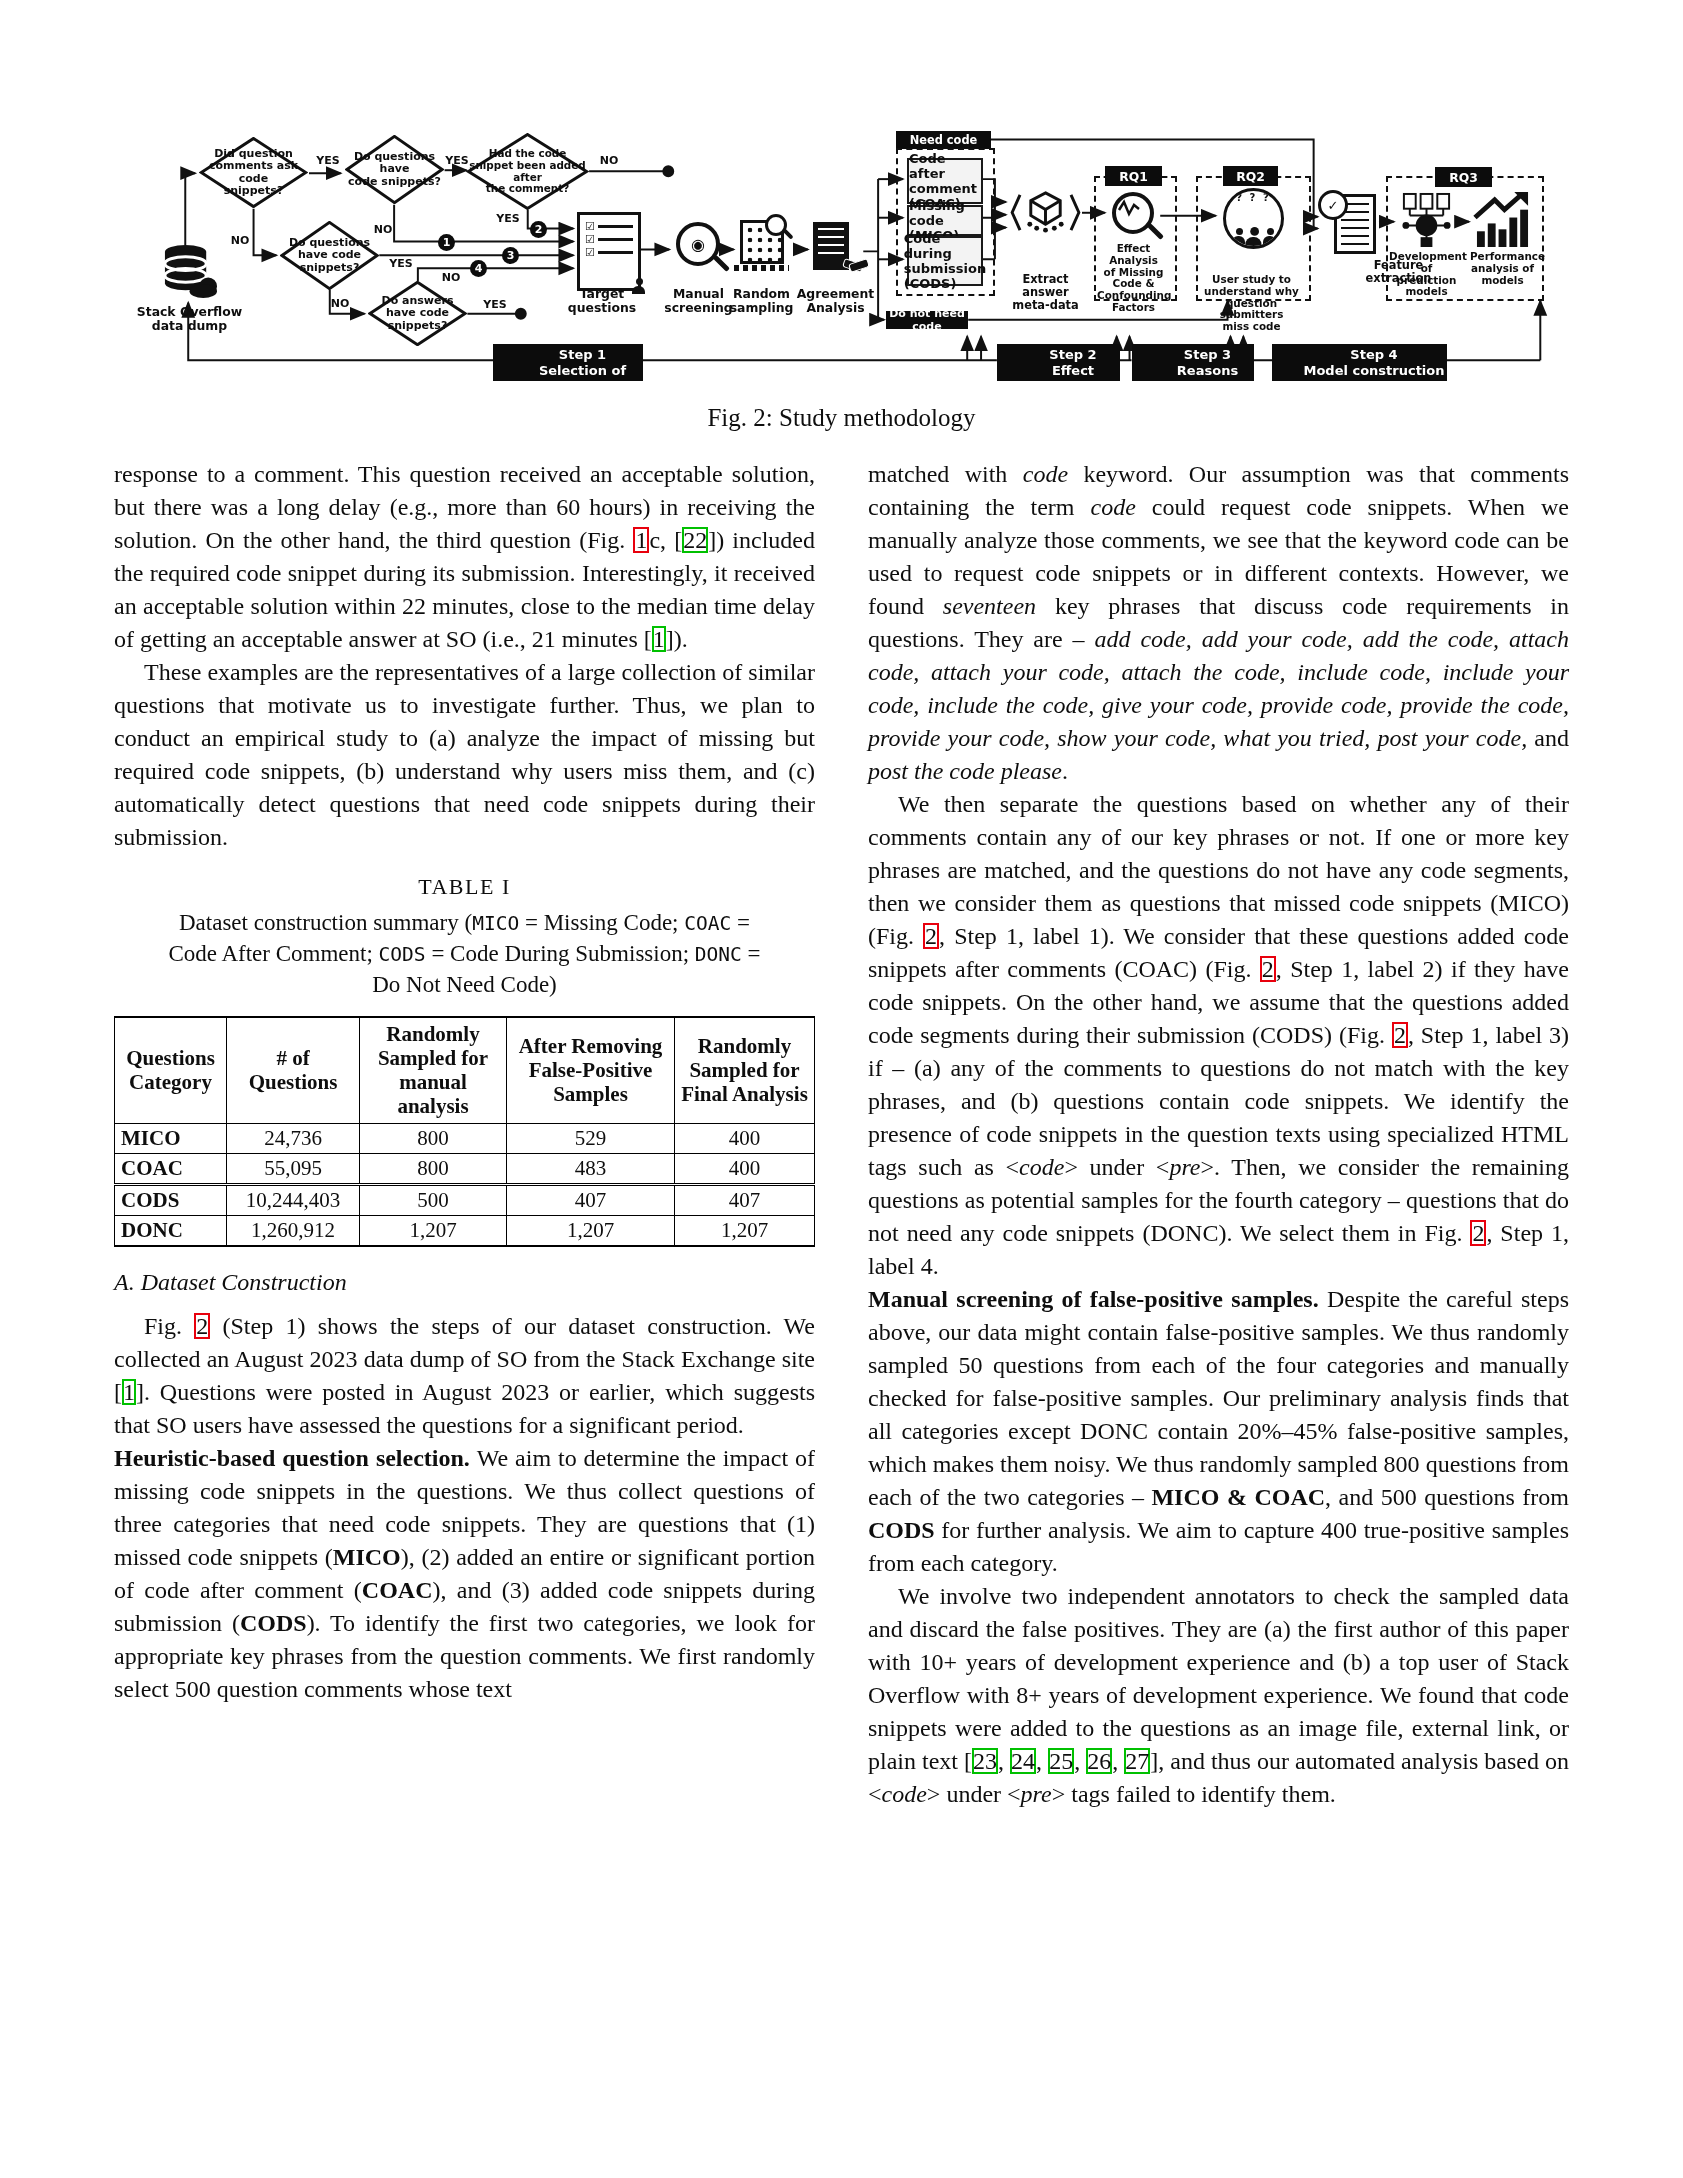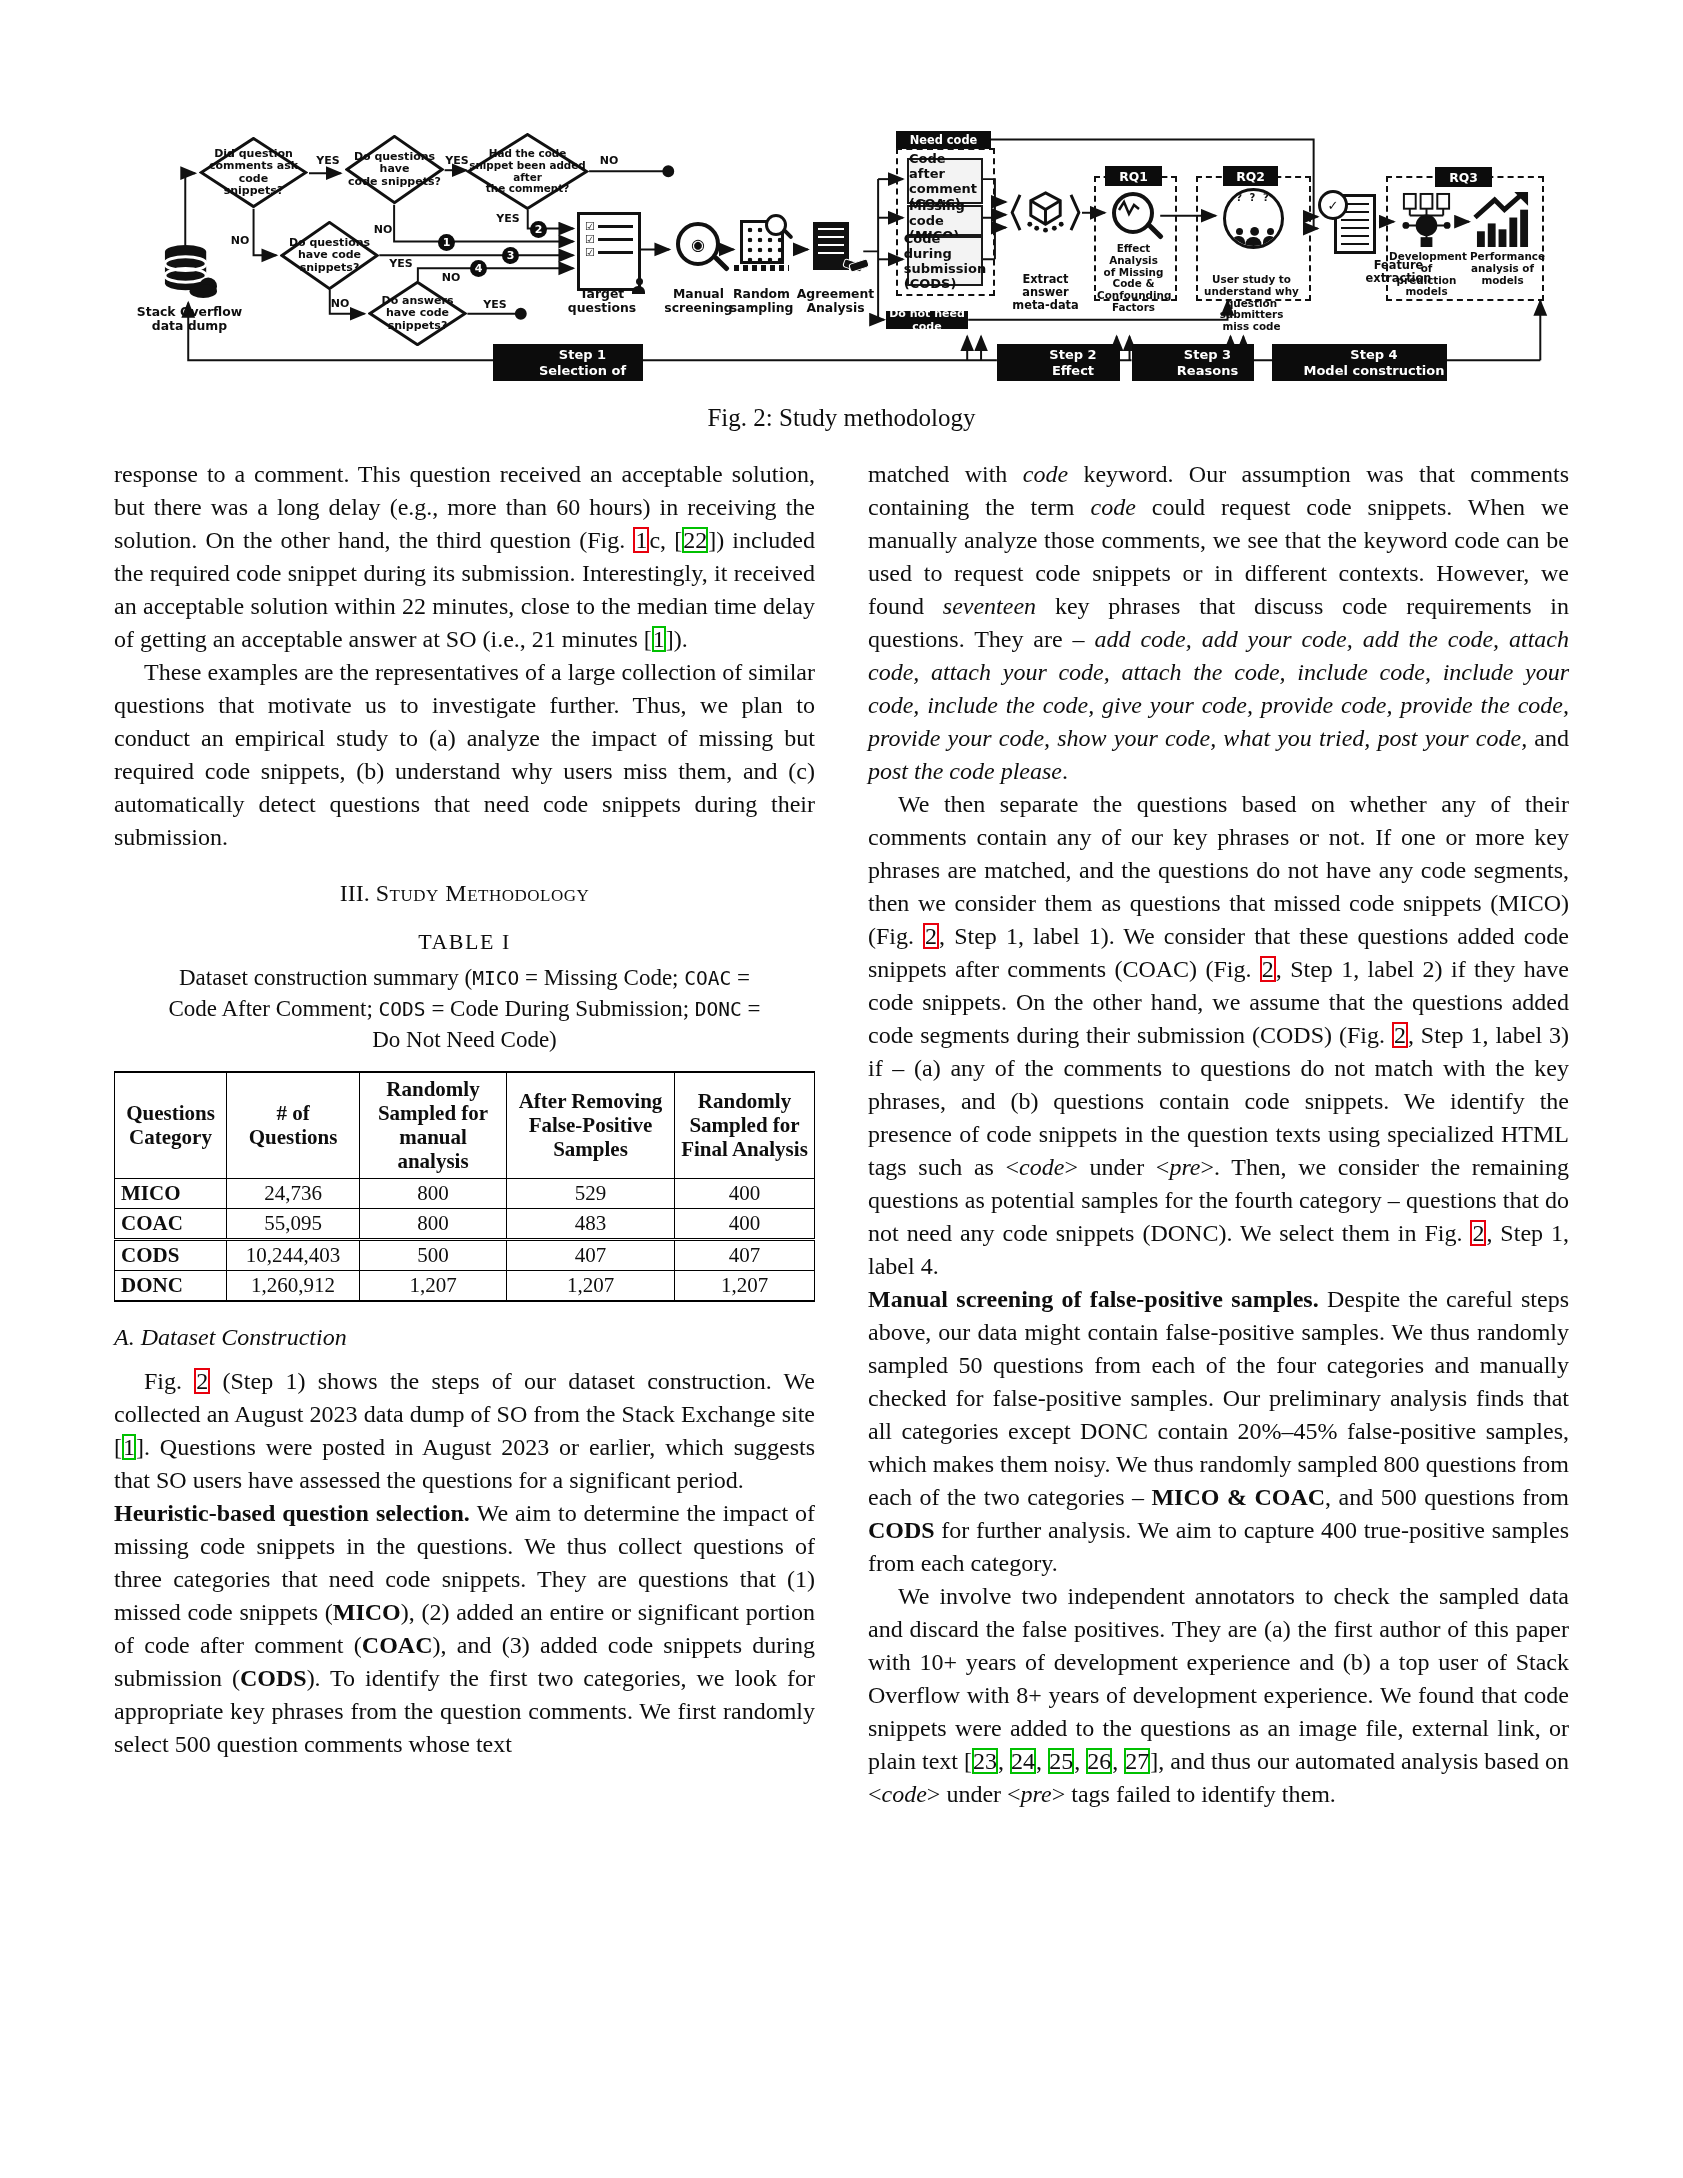--- a/index.html
+++ b/index.html
@@ -395,21 +395,20 @@
 
     <div class="fig-caption">Fig. 2: Study methodology</div>
   </div>
 
   <div class="columns">
 
     <div class="col">
       <p class="noindent"><span>response to a comment. This question received an acceptable solution, but there was a long delay (e.g., more than 60 hours) in receiving the solution. On the other hand, the third question (Fig. </span><span class="seg-rr">1</span><span>c, [</span><span class="seg-rg">22</span><span>]) included the required code snippet during its submission. Interestingly, it received an acceptable solution within 22 minutes, close to the median time delay of getting an acceptable answer at SO (i.e., 21 minutes [</span><span class="seg-rg">1</span><span>]).</span></p>
       <p class="indent"><span>These examples are the representatives of a large collection of similar questions that motivate us to investigate further. Thus, we plan to conduct an empirical study to (a) analyze the impact of missing but required code snippets, (b) understand why users miss them, and (c) automatically detect questions that need code snippets during their submission.</span></p>
 
-      <h2 class="sec"><span>III. </span><span class="seg-sc">Study Methodology</span></h2>
 
 
       <div class="table-block">
         <div class="tcap1">TABLE I</div>
         <div class="tcap2"><span>Dataset construction summary (</span><span class="seg-tt">MICO</span><span> = Missing Code; </span><span class="seg-tt">COAC</span><span> = Code After Comment; </span><span class="seg-tt">CODS</span><span> = Code During Submission; </span><span class="seg-tt">DONC</span><span> = Do Not Need Code)</span></div>
         <table class="data">
           <thead>
             <tr>
               <th style="width:16%;">Questions Category</th>
               <th style="width:19%;"># of Questions</th>

